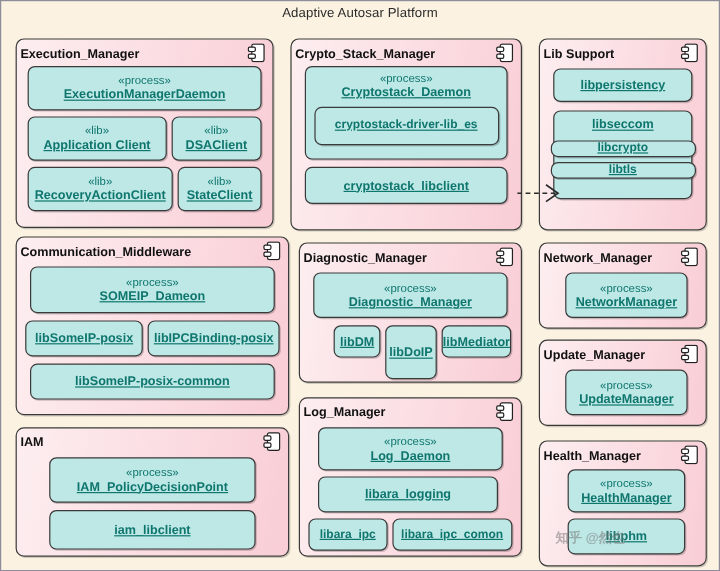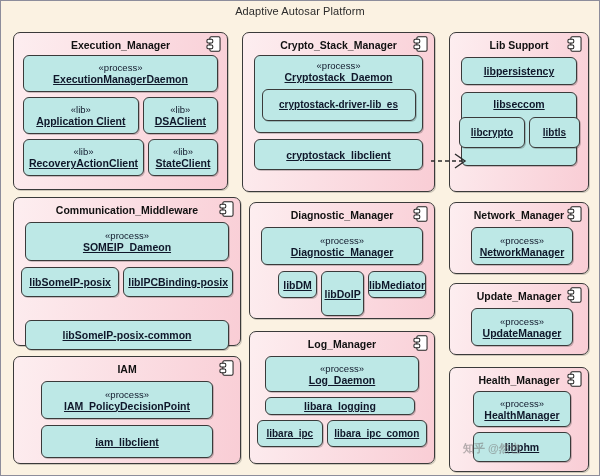--- a/index.html
+++ b/index.html
@@ -28,40 +28,40 @@
     box-sizing:border-box;
     border:1.4px solid #3a3a3a;
     border-radius:7px;
     background:linear-gradient(100deg,#fdeef0 0%,#fbdfe4 45%,#f9cdd5 100%);
     box-shadow:1px 1px 0 rgba(0,0,0,.18);
     padding:3px;
   }
   .comp-header{
     position:relative;
     height:17px;
-    display:flex;align-items:center;justify-content:center;
+    display:flex;align-items:center;justify-content:flex-start;
     font-size:10.5px;font-weight:bold;color:#111;
     white-space:nowrap;
   }
   .comp-icon{
     position:absolute;right:3px;top:0px;
     width:15px;height:16px;
   }
 
   
   .art{
     box-sizing:border-box;
     border:1.4px solid #3a3a3a;
     border-radius:6px;
     background:#bde8e6;
     box-shadow:1px 1px 0 rgba(0,0,0,.20);
     display:flex;flex-direction:column;
     align-items:center;justify-content:center;
     text-align:center;
-    color:#0f172a;
+    color:#0f766e;
   }
   .stereo{
     font-size:9.5px;font-weight:normal;font-style:normal;
     line-height:11px;
   }
   .aname{
     font-size:10.5px;font-weight:bold;
     text-decoration:underline;
     line-height:12px;
     white-space:nowrap;
@@ -152,21 +152,21 @@
         <rect x="5" y="1" width="14" height="20" rx="2" fill="#fff" stroke="#222" stroke-width="1.4"></rect>
         <rect x="1" y="4.5" width="8" height="5" rx="1.6" fill="#fff" stroke="#222" stroke-width="1.4"></rect>
         <rect x="1" y="12.5" width="8" height="5" rx="1.6" fill="#fff" stroke="#222" stroke-width="1.4"></rect>
       </svg>
     </div>
     <div class="art" style="margin:4px 8px 0 8px;height:28px;">
       <div class="aname">libpersistency</div>
     </div>
     <div class="art" style="margin:7px 8px 0 8px;height:74px;justify-content:flex-start;padding-top:5px;">
       <div class="aname">libseccom</div>
-      <div class="row" style="margin-top:7px;width:121px;">
+      <div class="row" style="margin-top:7px;width:121px;flex-direction:column;">
         <div class="art" style="flex:1.35;height:31px;">
           <div class="aname small">libcrypto</div>
         </div>
         <div class="art" style="flex:1;height:31px;">
           <div class="aname small">libtls</div>
         </div>
       </div>
     </div>
   </div>
 
@@ -189,21 +189,21 @@
       <div class="aname">SOMEIP_Dameon</div>
     </div>
     <div class="row" style="margin:6px 4px 0 4px;">
       <div class="art" style="flex:1;height:30px;">
         <div class="aname">libSomeIP-posix</div>
       </div>
       <div class="art" style="flex:1.12;height:30px;">
         <div class="aname">libIPCBinding-posix</div>
       </div>
     </div>
-    <div class="art" style="margin:23px 8px 0 8px;height:30px;">
+    <div class="art" style="margin:6px 8px 0 8px;height:30px;">
       <div class="aname">libSomeIP-posix-common</div>
     </div>
   </div>
 
   <div class="comp" style="left:248px;top:201px;width:186px;height:117px;">
     <div class="comp-header">
       <span>Diagnostic_Manager</span>
       <svg class="comp-icon" viewBox="0 0 20 22">
         <rect x="5" y="1" width="14" height="20" rx="2" fill="#fff" stroke="#222" stroke-width="1.4"></rect>
         <rect x="1" y="4.5" width="8" height="5" rx="1.6" fill="#fff" stroke="#222" stroke-width="1.4"></rect>
@@ -281,21 +281,21 @@
       <svg class="comp-icon" viewBox="0 0 20 22">
         <rect x="5" y="1" width="14" height="20" rx="2" fill="#fff" stroke="#222" stroke-width="1.4"></rect>
         <rect x="1" y="4.5" width="8" height="5" rx="1.6" fill="#fff" stroke="#222" stroke-width="1.4"></rect>
         <rect x="1" y="12.5" width="8" height="5" rx="1.6" fill="#fff" stroke="#222" stroke-width="1.4"></rect>
       </svg>
     </div>
     <div class="art" style="margin:4px 12px 0 12px;height:36px;">
       <div class="stereo">«process»</div>
       <div class="aname">Log_Daemon</div>
     </div>
-    <div class="art" style="margin:5px 16px 0 12px;height:18px;">
+    <div class="art" style="margin:5px 16px 0 12px;height:30px;">
       <div class="aname">libara_logging</div>
     </div>
     <div class="row" style="margin:5px 4px 0 4px;">
       <div class="art" style="flex:1;height:27px;">
         <div class="aname small">libara_ipc</div>
       </div>
       <div class="art" style="flex:1.55;height:27px;">
         <div class="aname small">libara_ipc_comon</div>
       </div>
     </div>

